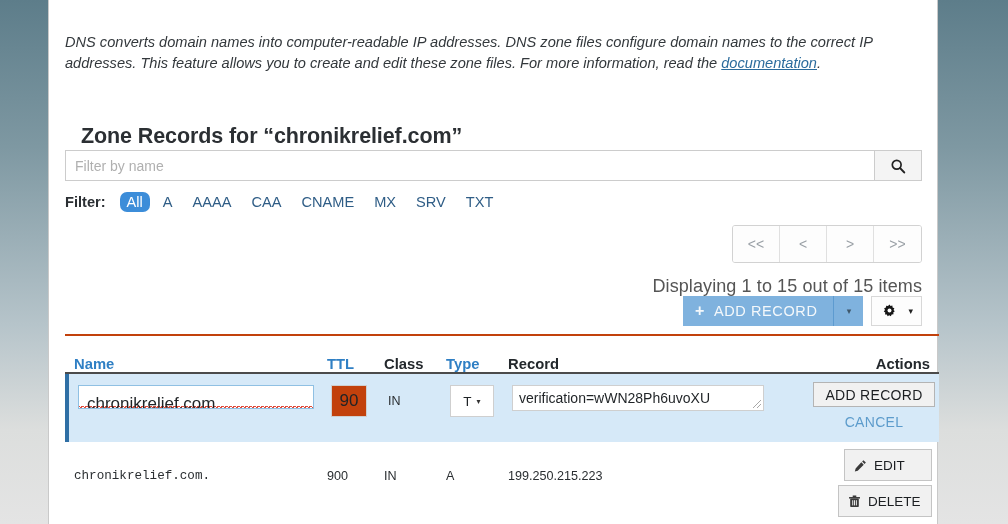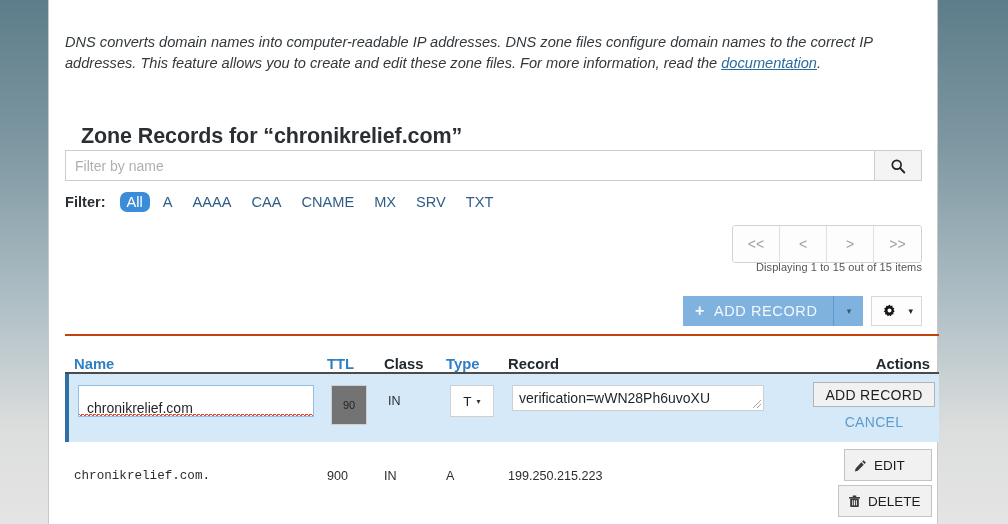--- a/index.html
+++ b/index.html
@@ -138,22 +138,22 @@
     background: #fdfdfd;
     color: #9aa0a6;
     font-size: 14px;
     cursor: pointer;
     font-family: "Liberation Sans", sans-serif;
   }
   .pager-btn:last-child { border-right: none; }
 
   .displaying {
     position: absolute;
-    right: 1px; top: 261px;
-    font-size: 11px;
+    right: 1px; top: 276px;
+    font-size: 18px;
     color: #555;
     letter-spacing: 0.1px;
     padding-left: 34px;
   }
 
   
   .toolbar {
     position: absolute;
     right: 1px; top: 296px;
     display: flex;
@@ -223,42 +223,42 @@
   .row-edit {
     position: relative;
     background: #d6e9f8;
     border-left: 4px solid #2f6fa5;
     height: 68px;
     display: flex;
     align-items: flex-start;
     padding-top: 11px;
   }
   .inp-name {
-    width: 236px; height: 32px;
+    width: 236px; height: 24px;
     border: 1px solid #8fc0e3;
     background: #fff;
     padding: 16px 8px;
-    font-size: 14px;
+    font-size: 17px;
     color: #1f2326;
     font-family: "Liberation Sans", sans-serif;
     outline: none;
   }
   .spell {
     background-image: repeating-linear-gradient(135deg, #e04b3a 0 1px, transparent 1px 2px);
     background-repeat: repeat-x;
     background-size: 4px 2px;
     background-position: 0 bottom;
     padding-bottom: 2px;
   }
   .inp-ttl {
-    width: 36px; height: 40px;
+    width: 36px; height: 32px;
     border: 1px solid #cfcfcf;
-    background: #737373;
+    background: #c2410c;
     text-align: center;
-    font-size: 11px;
+    font-size: 17px;
     color: #1f2326;
     font-family: "Liberation Sans", sans-serif;
     outline: none;
   }
   .txt-class {
     font-size: 12.5px;
     color: #2a2e31;
     line-height: 32px;
   }
   .sel-type {

